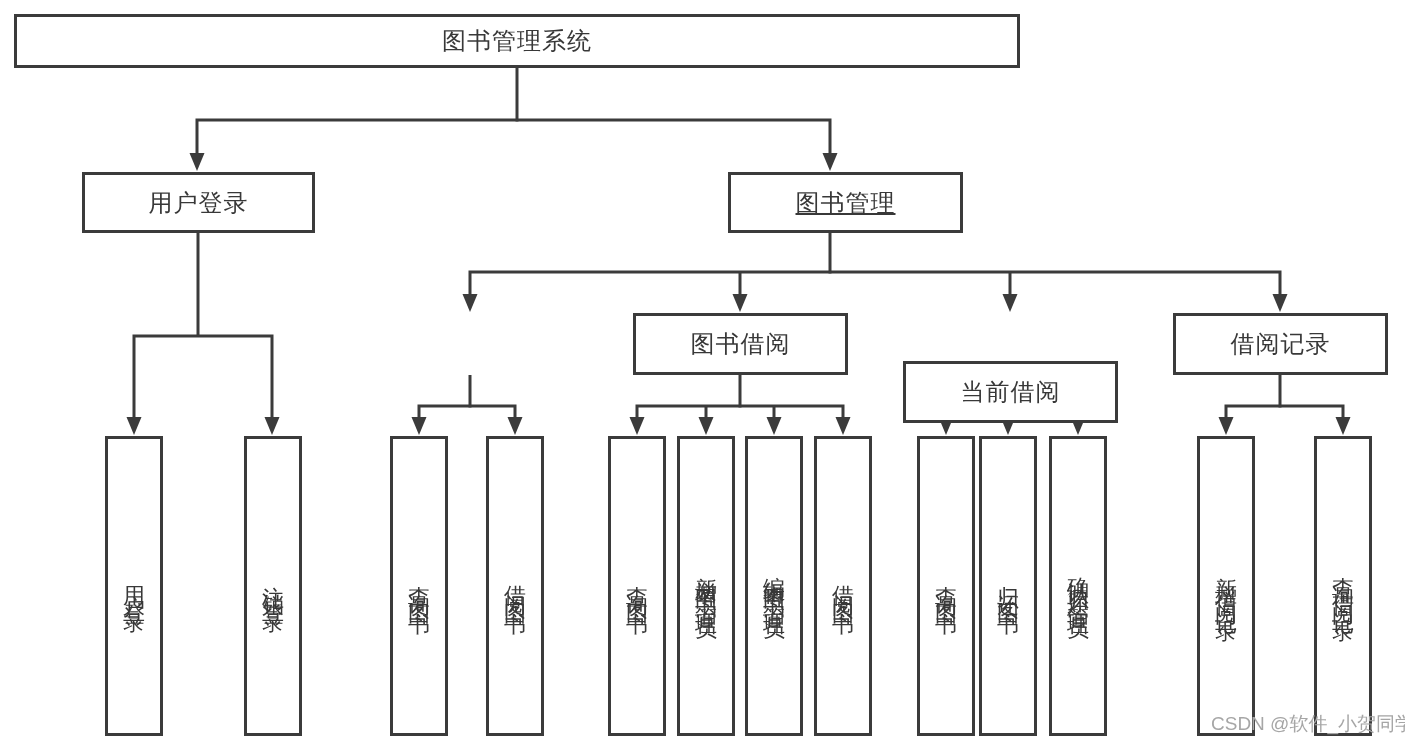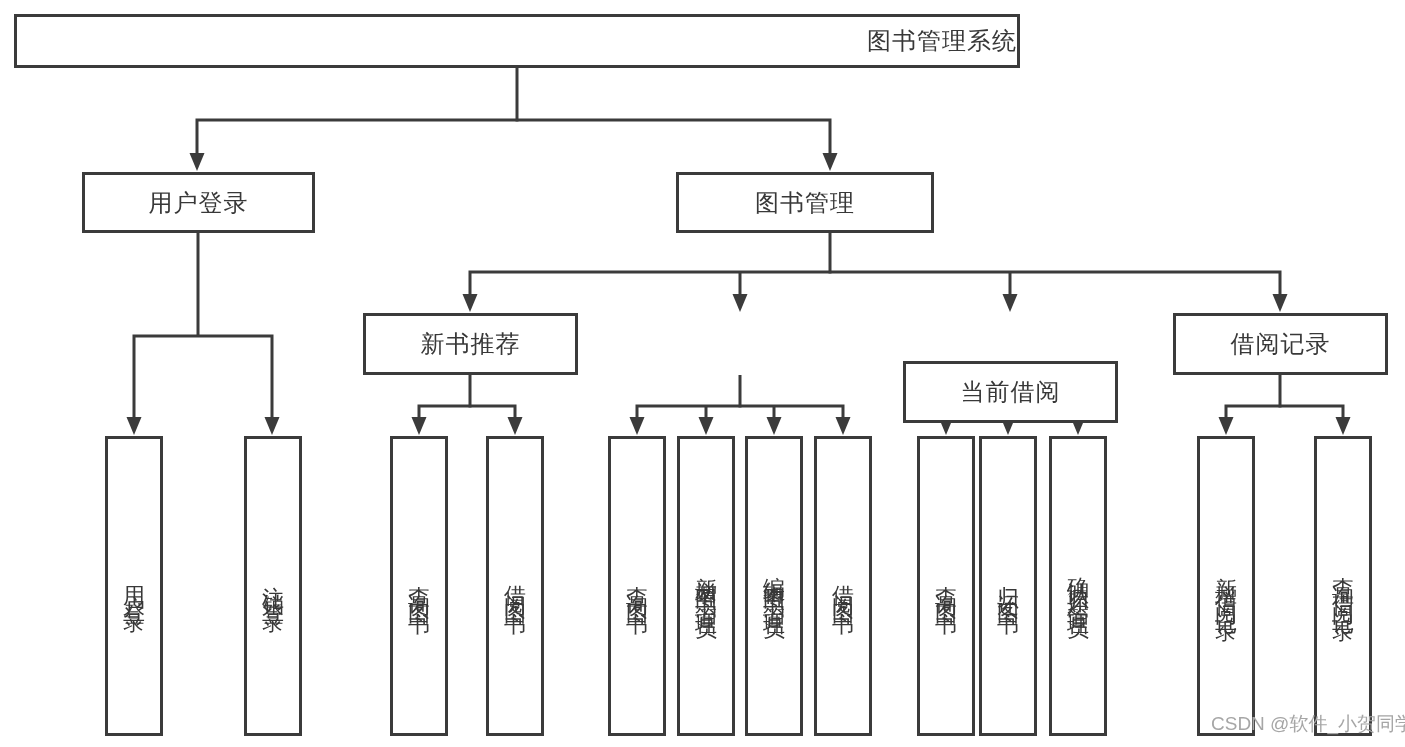--- a/index.html
+++ b/index.html
@@ -34,24 +34,24 @@
     align-items: center;
     justify-content: center;
     color: #383838;
     z-index: 2;
   }
   .h-label {
     font-size: 24px;
     letter-spacing: 1px;
     white-space: nowrap;
   }
-  .box.root   { left: 14px;  top: 14px;  width: 1006px; height: 54px; justify-content: flex-end; }
+  .box.root   { left: 14px;  top: 14px;  width: 1006px; height: 54px; }
   .box.lvl2   { top: 172px; height: 61px; }
   .box.login  { left: 82px;  width: 233px; }
-  .box.mgmt   { left: 676px; width: 258px; }
+  .box.mgmt   { left: 728px; width: 235px; text-decoration: underline; }
   .box.lvl3   { top: 313px; height: 62px; width: 215px; }
   .box.g0 { left: 363px; }
   .box.g1 { left: 633px; }
   .box.g2 { left: 903px; margin-top: 48px; }
   .box.g3 { left: 1173px; }
   .box.leaf {
     top: 436px;
     width: 58px;
     height: 300px;
   }
@@ -148,22 +148,22 @@
     <span class="h-label">图书管理系统</span>
   </div>
 
   <div class="box lvl2 login">
     <span class="h-label">用户登录</span>
   </div>
   <div class="box lvl2 mgmt">
     <span class="h-label">图书管理</span>
   </div>
 
-  <div class="box lvl3 g0">
-    <span class="h-label">新书推荐</span>
+  <div class="box lvl3 g1">
+    <span class="h-label">图书借阅</span>
   </div>
   <div class="box lvl3 g2">
     <span class="h-label">当前借阅</span>
   </div>
   <div class="box lvl3 g3">
     <span class="h-label">借阅记录</span>
   </div>
 
   <div class="box leaf l0">
     <span class="v-label">用户登录</span>

